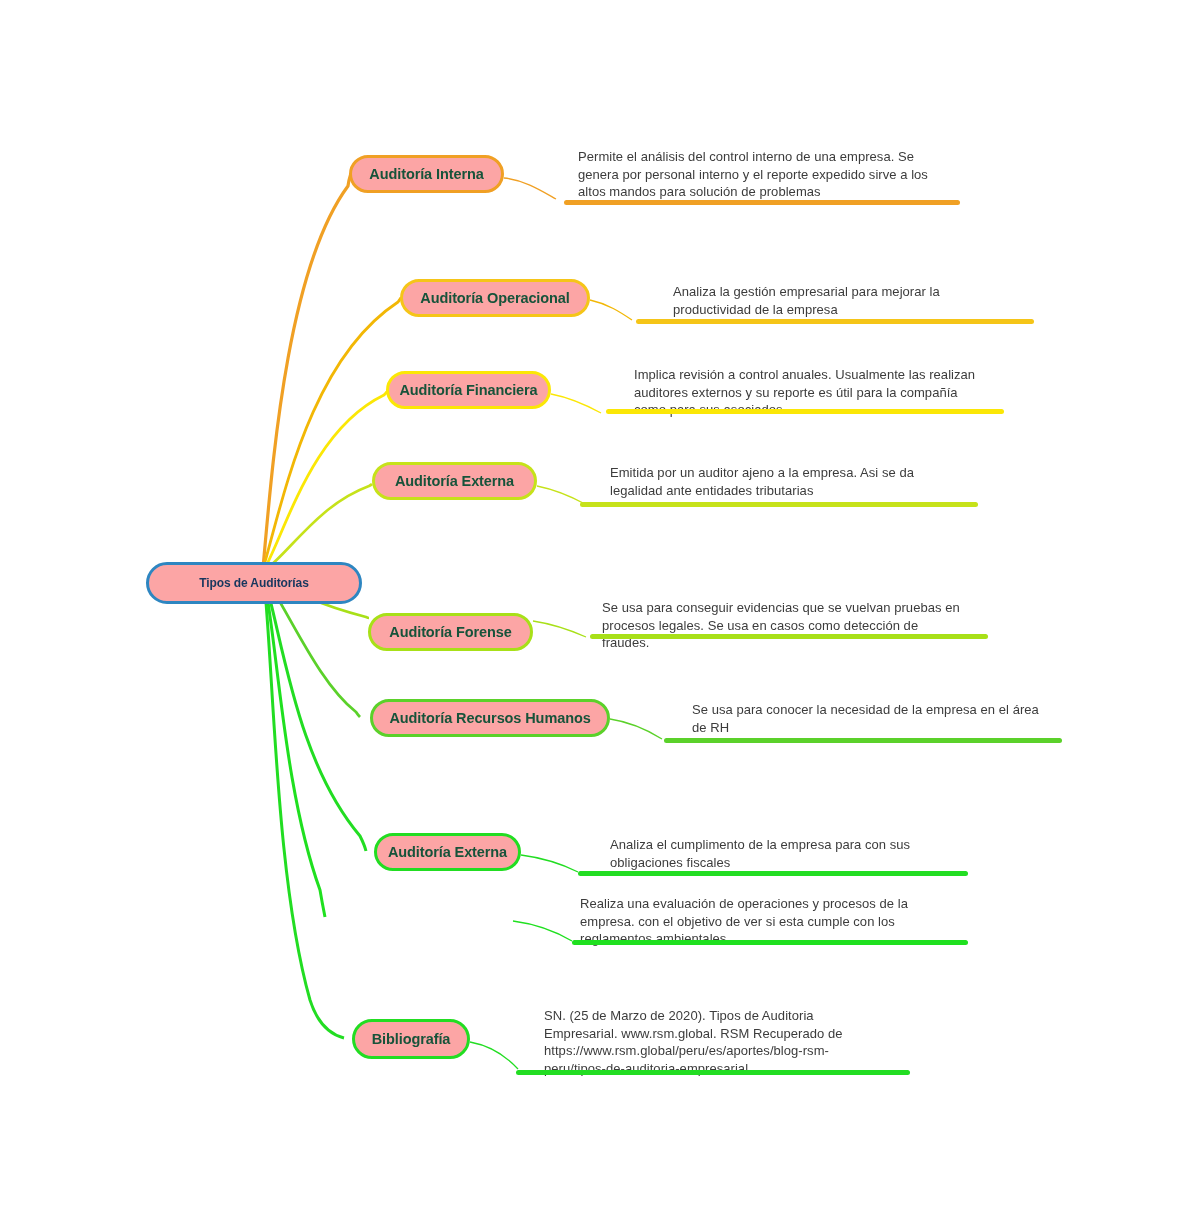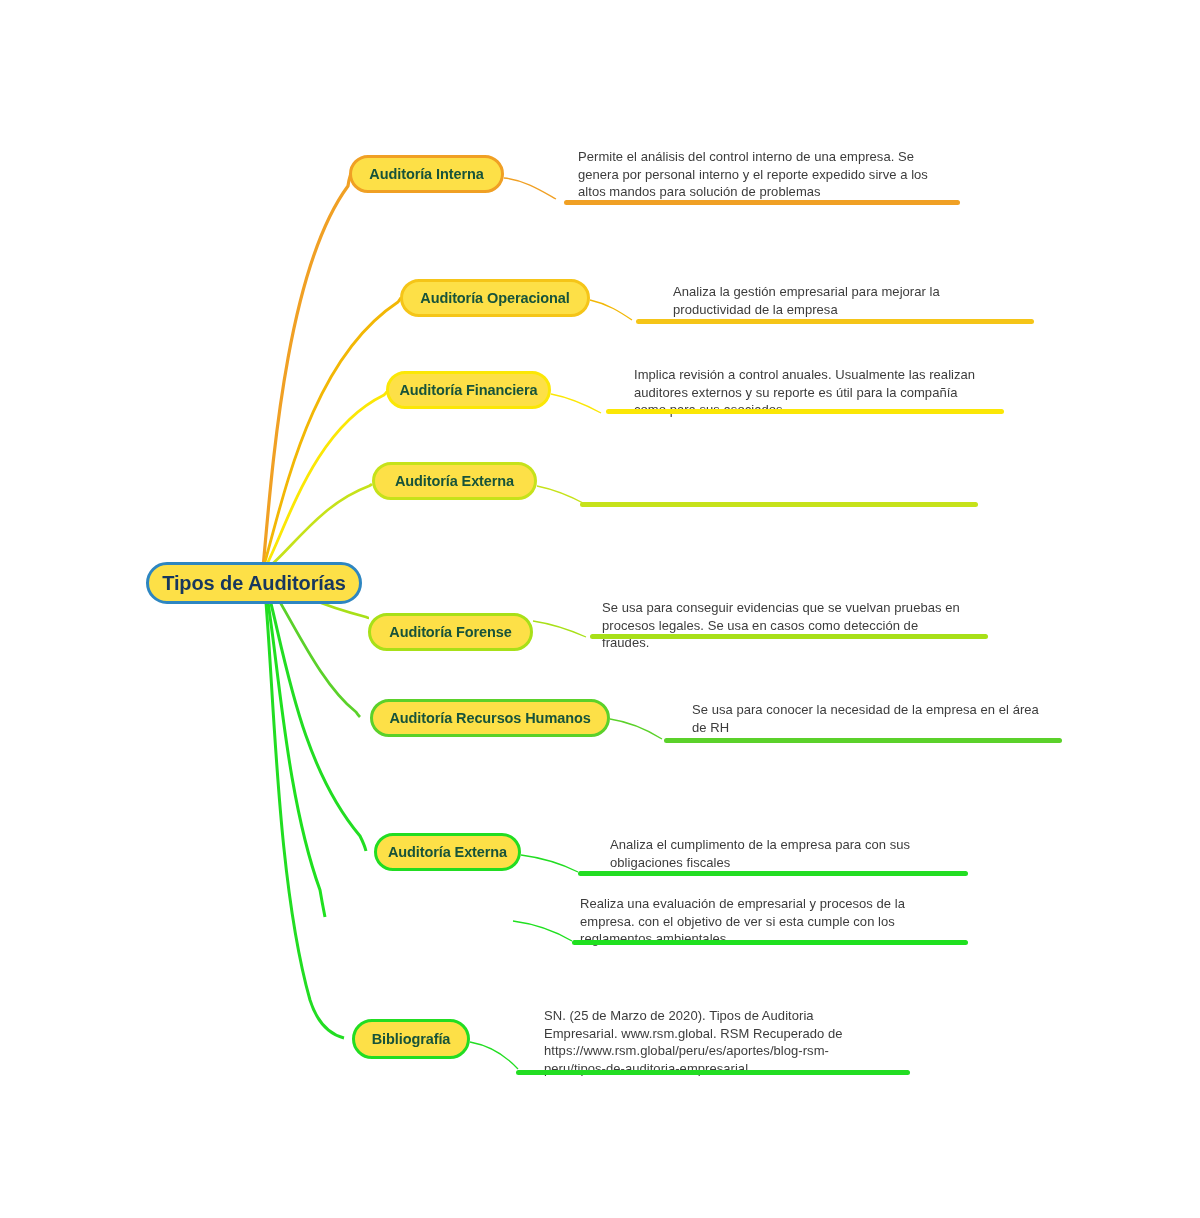--- a/index.html
+++ b/index.html
@@ -27,36 +27,36 @@
     width: 1200px;
     height: 1218px;
     pointer-events: none;
   }
   .node {
     position: absolute;
     box-sizing: border-box;
     display: flex;
     align-items: center;
     justify-content: center;
-    background: #fde047;
+    background: #fca5a5;
     border-style: solid;
     border-radius: 999px;
     white-space: nowrap;
   }
   .node-label {
     font-weight: bold;
     letter-spacing: -0.1px;
   }
   .root-node {
     border-width: 3px;
     border-color: #2e86c1;
     border-radius: 24px;
   }
   .root-node .node-label {
-    font-size: 20px;
+    font-size: 12px;
     color: #17375e;
   }
   .branch-node {
     border-width: 3px;
   }
   .branch-node .node-label {
     font-size: 14.5px;
     color: #17533a;
   }
   .desc {
@@ -128,20 +128,23 @@
     <span class="node-label">Auditoría Financiera</span>
   </div>
   <div class="desc-block" style="left:634px; top:366px; width:380px;">
     <div class="desc" style="position:relative; width:352px;">Implica revisión a control anuales. Usualmente las realizan auditores externos y su reporte es útil para la compañía como para sus asociados</div>
   </div>
   <div class="underline" style="left:606px; top:409px; width:398px; background:#FBE706;"></div>
 
   <div class="node branch-node" style="left:372px; top:462px; width:165px; height:38px; border-color:#C6E21A;align-items:center;">
     <span class="node-label">Auditoría Externa</span>
   </div>
+  <div class="desc-block" style="left:610px; top:464px; width:380px;">
+    <div class="desc" style="position:relative; width:340px;">Emitida por un auditor ajeno a la empresa. Asi se da legalidad ante entidades tributarias</div>
+  </div>
   <div class="underline" style="left:580px; top:502px; width:398px; background:#C6E21A;"></div>
 
   <div class="node branch-node" style="left:368px; top:613px; width:165px; height:38px; border-color:#A8E018;">
     <span class="node-label">Auditoría Forense</span>
   </div>
   <div class="desc-block" style="left:602px; top:599px; width:380px;">
     <div class="desc" style="position:relative; width:362px;">Se usa para conseguir evidencias que se vuelvan pruebas en procesos legales. Se usa en casos como detección de fraudes.</div>
   </div>
   <div class="underline" style="left:590px; top:634px; width:398px; background:#A8E018;"></div>
 
@@ -155,21 +158,21 @@
 
   <div class="node branch-node" style="left:374px; top:833px; width:147px; height:38px; border-color:#22DD22;">
     <span class="node-label">Auditoría Externa</span>
   </div>
   <div class="desc-block" style="left:594px; top:836px; width:380px;">
     <div class="desc" style="position:relative; width:330px;margin-left:16px;">Analiza el cumplimento de la empresa para con sus obligaciones fiscales</div>
   </div>
   <div class="underline" style="left:578px; top:871px; width:390px; background:#22DD22;"></div>
 
   <div class="desc-block" style="left:580px; top:895px; width:380px;">
-    <div class="desc" style="position:relative; width:348px;">Realiza una evaluación de empresarial y procesos de la empresa. con el objetivo de ver si esta cumple con los reglamentos ambientales</div>
+    <div class="desc" style="position:relative; width:348px;">Realiza una evaluación de operaciones y procesos de la empresa. con el objetivo de ver si esta cumple con los reglamentos ambientales</div>
   </div>
   <div class="underline" style="left:572px; top:940px; width:396px; background:#1FE01F;"></div>
 
   <div class="node branch-node" style="left:352px; top:1019px; width:118px; height:40px; border-color:#22DD22;">
     <span class="node-label">Bibliografía</span>
   </div>
   <div class="desc-block" style="left:544px; top:1007px; width:380px;">
     <div class="desc" style="position:relative; width:322px;">SN. (25 de Marzo de 2020). Tipos de Auditoria Empresarial. www.rsm.global. RSM Recuperado de https://www.rsm.global/peru/es/aportes/blog-rsm-peru/tipos-de-auditoria-empresarial</div>
   </div>
   <div class="underline" style="left:516px; top:1070px; width:394px; background:#22DD22;"></div>

